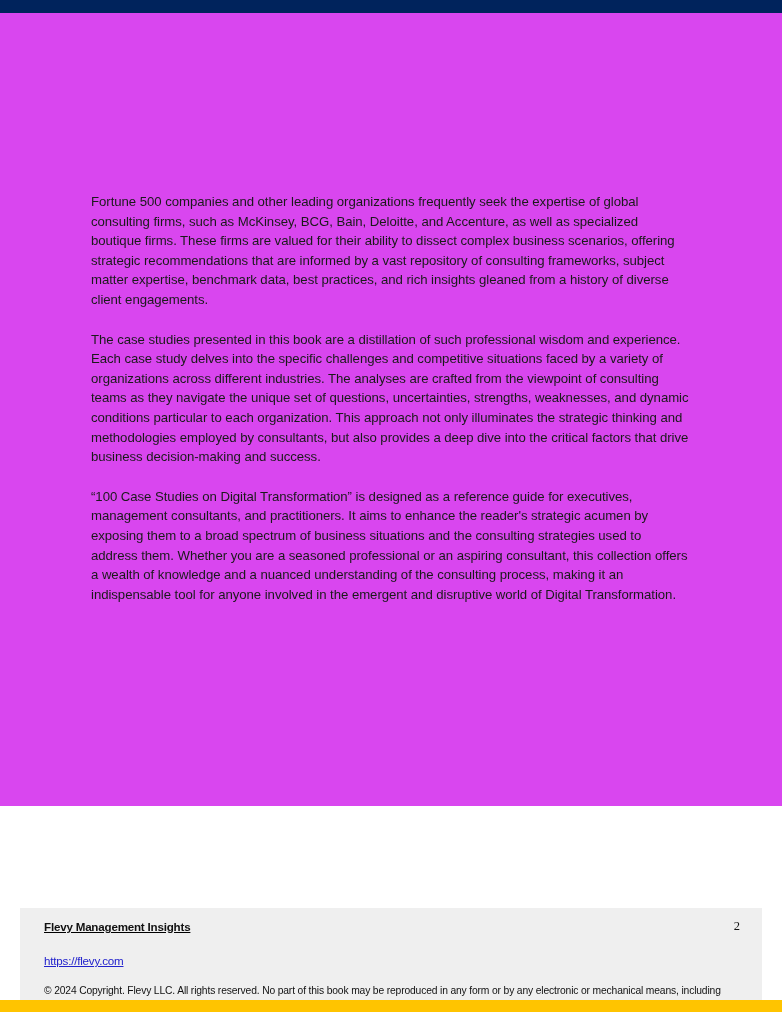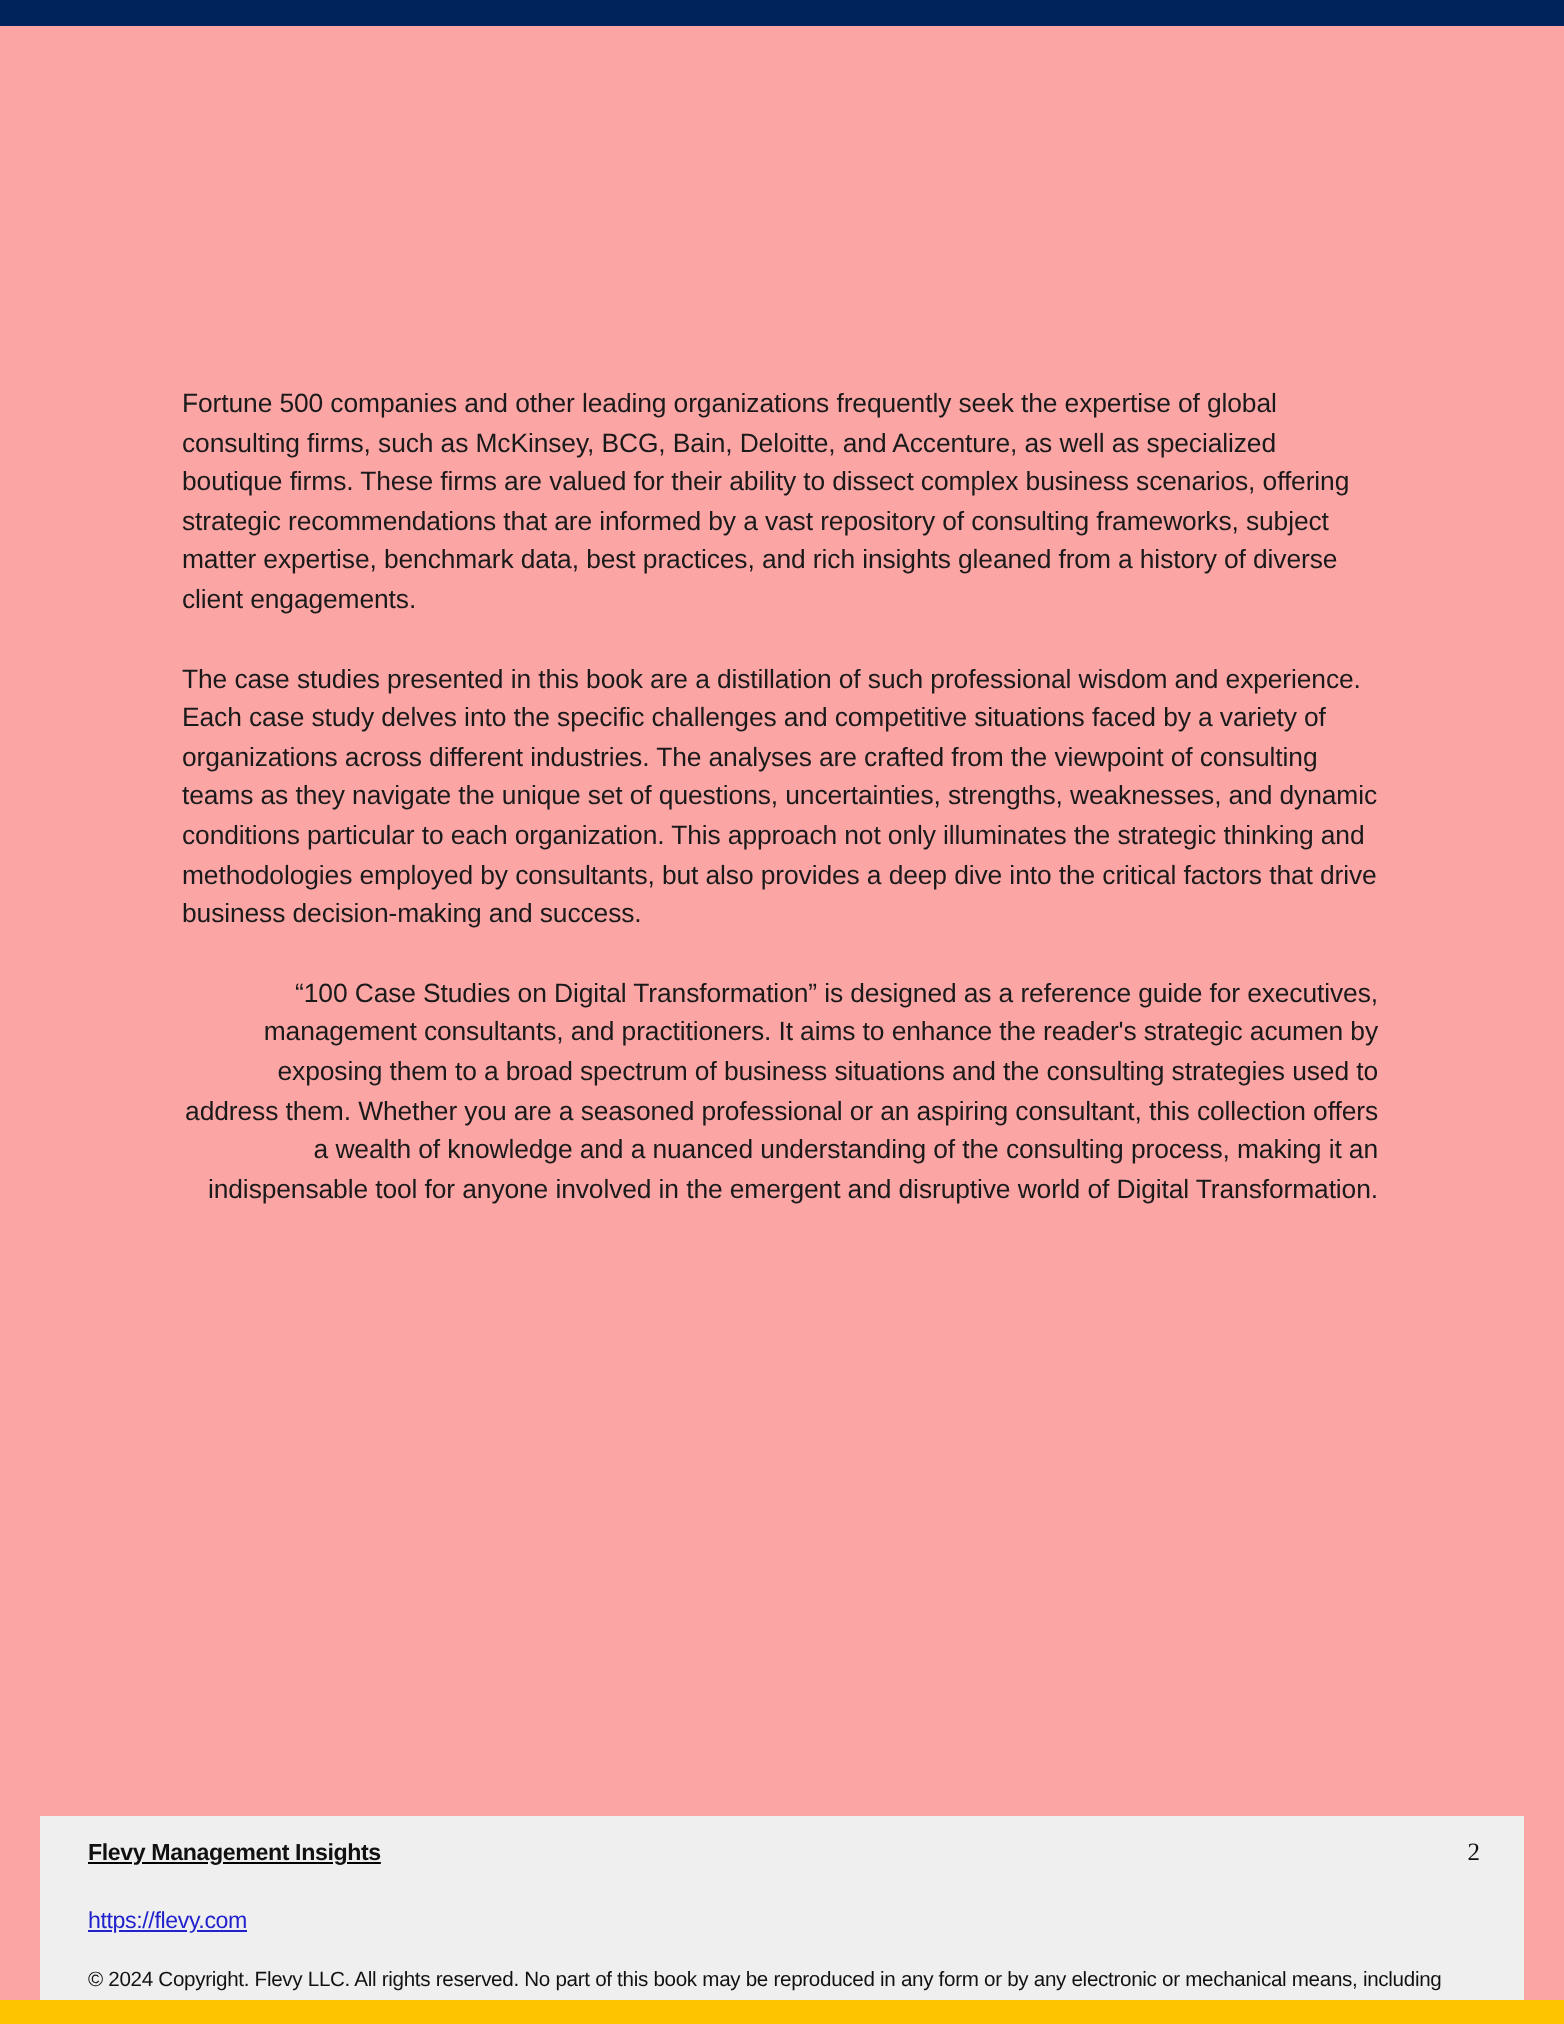--- a/index.html
+++ b/index.html
@@ -10,22 +10,22 @@
     width: 782px;
     height: 1012px;
     background: #ffffff;
     font-family: "Liberation Sans", sans-serif;
     overflow: hidden;
     position: relative;
   }
   .page {
     position: relative;
     width: 782px;
-    height: 1012px;
-    background: #fca5a5;
+    height: 806px;
+    background: #d946ef;
   }
   .top-bar {
     position: absolute;
     top: 0;
     left: 0;
     width: 782px;
     height: 13px;
     background: #00235c;
   }
   .content {
@@ -37,21 +37,20 @@
   .content p {
     margin: 0 0 20px 0;
     font-family: "Liberation Sans", sans-serif;
     font-size: 13.2px;
     line-height: 19.6px;
     color: #1a1a1a;
     letter-spacing: -0.05px;
   }
   .content p:last-child {
     margin-bottom: 0;
-    text-align: right;
   }
   .footer {
     position: absolute;
     left: 20px;
     top: 908px;
     width: 742px;
     height: 92px;
     background: #efefef;
   }
   .footer-top {

